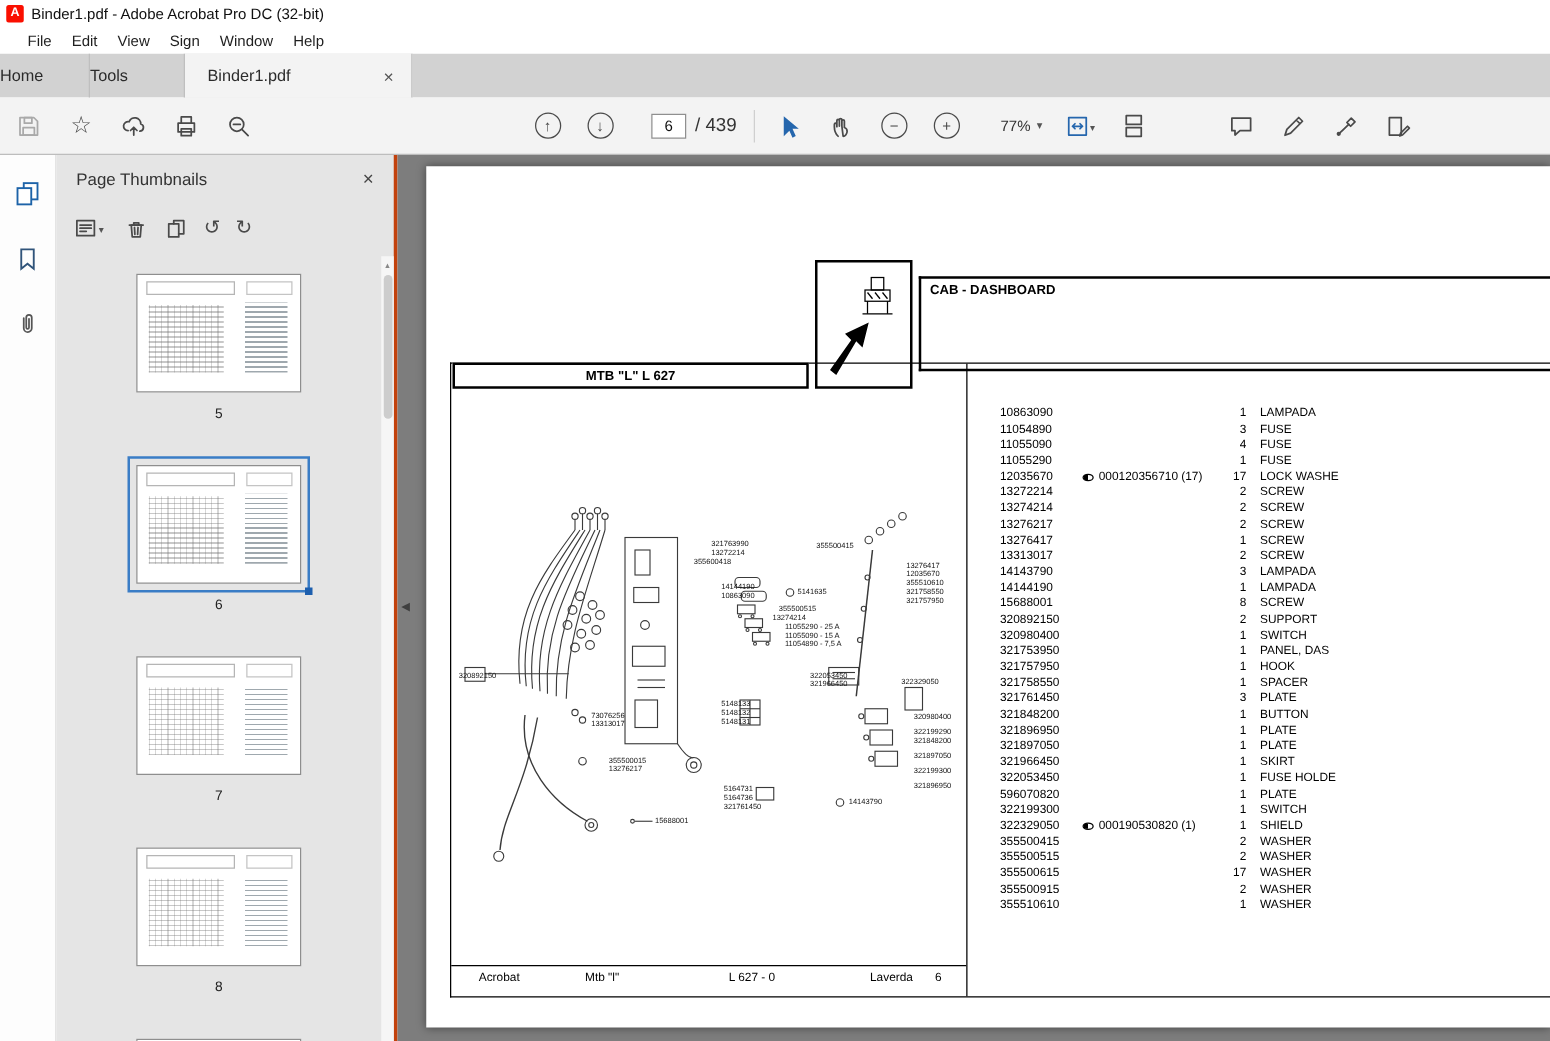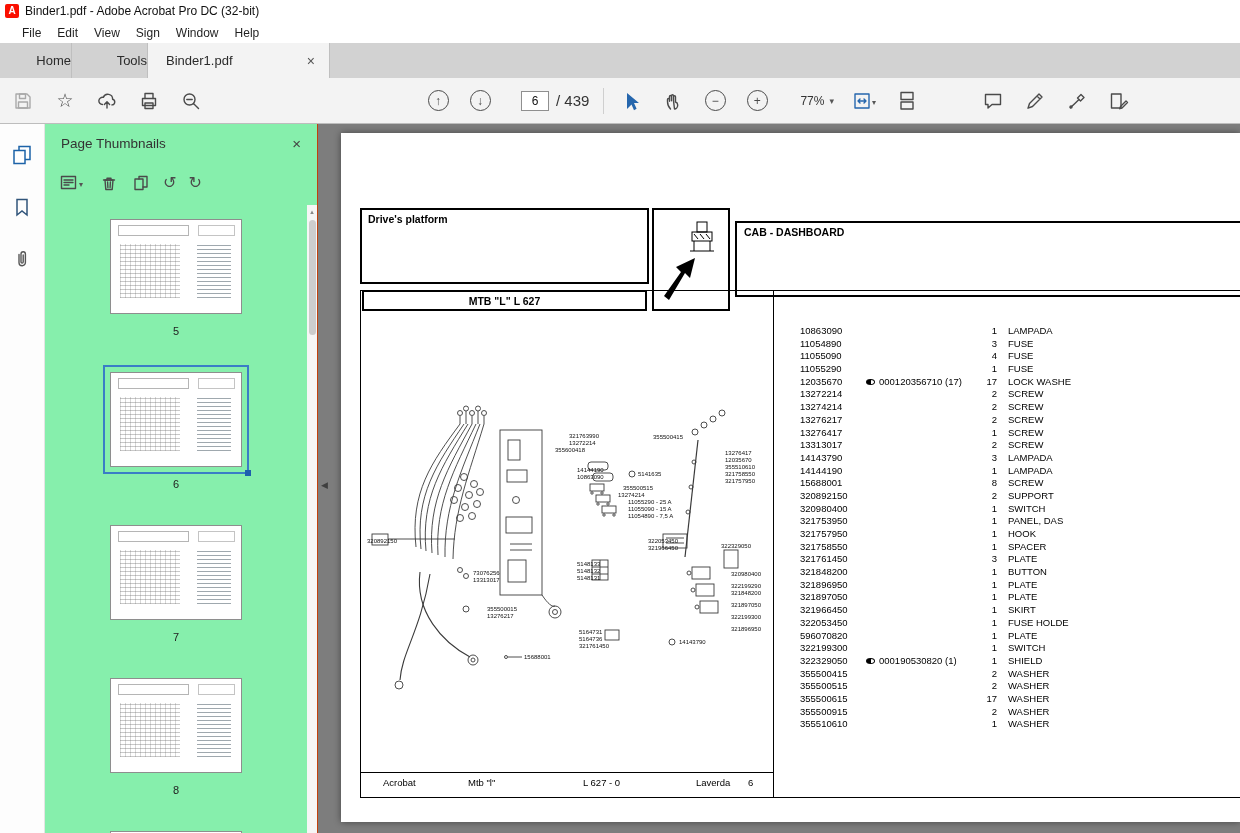--- a/index.html
+++ b/index.html
@@ -9,21 +9,21 @@
   
   .titlebar { height:22px; display:flex; align-items:center; gap:6px; padding-left:5px; font-size:12px; color:#101010; background:#fff; }
   .adobe-icon { width:14px; height:14px; background:#fa0f00; color:#fff; border-radius:2px; display:flex; align-items:center; justify-content:center; font-size:10px; font-weight:bold; line-height:1; }
 
   
   .menubar { height:21px; display:flex; align-items:center; font-size:12px; background:#fff; padding-left:14px; }
   .menu-item { padding:2px 8px; color:#1f1f1f; cursor:default; }
 
   
   .tabbar { height:35px; background:#d2d2d2; display:flex; align-items:stretch; }
-  .tab { display:flex; align-items:center; justify-content:flex-end; font-size:13px; color:#2b2b2b; border-right:1px solid #bfbfbf; cursor:default; }
+  .tab { display:flex; align-items:center; justify-content:flex-start; font-size:13px; color:#2b2b2b; border-right:1px solid #bfbfbf; cursor:default; }
   .tab.t-home { width:72px; }
   .tab.t-tools { width:76px; }
   .tab.doc { width:182px; justify-content:space-between; padding:0 12px 0 18px; }
   .tab.active { background:#f3f3f3; }
   .tab-close { font-size:14px; color:#555; padding:0 2px; }
 
   
   .toolbar { height:46px; background:#f3f3f3; border-bottom:1px solid #bdbdbd; display:flex; align-items:center; padding-left:6px; }
   .tbtn { width:34px; height:32px; display:flex; align-items:center; justify-content:center; border-radius:3px; color:#4a4a4a; margin-right:8px; cursor:default; }
   .tbtn svg { display:block; }
@@ -39,21 +39,21 @@
   .zoom-box { display:flex; align-items:center; gap:5px; font-size:12px; color:#333; margin-left:14px; padding:0 4px; }
   .caret { font-size:9px; color:#555; }
   .star-glyph { font-size:19px; color:#4a4a4a; line-height:1; }
 
   
   .content { display:flex; height:709px; }
 
   .navstrip { width:45px; background:#fdfdfd; border-right:1px solid #e4e4e4; display:flex; flex-direction:column; align-items:center; padding-top:18px; gap:26px; }
   .navbtn { width:28px; height:26px; display:flex; align-items:center; justify-content:center; cursor:default; }
 
-  .sidepanel { width:273px; background:#86efac; border-right:1px solid #c2410c; position:relative; }
+  .sidepanel { width:273px; background:#e5e5e5; border-right:3px solid #c2410c; position:relative; }
   .panel-header { height:38px; display:flex; align-items:center; justify-content:space-between; padding:0 16px; font-size:13.5px; color:#333; }
   .panel-close { font-size:15px; color:#444; cursor:default; }
   .panel-toolbar { height:42px; display:flex; align-items:center; padding-left:14px; gap:12px; color:#555; }
   .pbtn { height:24px; display:flex; align-items:center; justify-content:center; cursor:default; }
   .rot-glyph { font-size:16px; color:#4a4a4a; line-height:1; }
 
   .thumb-list { position:absolute; top:81px; bottom:0; left:0; right:10px; overflow:hidden; padding-top:14px; }
   .thumb-item { width:160px; margin:0 auto 35px; display:flex; flex-direction:column; align-items:center; cursor:default; }
   .thumb-frame { width:132px; height:95px; background:#fff; border:1px solid #8e8e8e; position:relative; }
   .thumb-item.selected .thumb-frame { outline:2px solid #3a7dc6; outline-offset:5px; }
@@ -359,21 +359,20 @@
     <div class="panel-scroll">
       <div class="scroll-up">▴</div>
       <div class="scroll-thumb"></div>
     </div>
   </div>
 
   <div class="docarea">
     <div class="collapse-handle">◀</div>
 
     <div class="pdf-page">
-      <div class="box-drive">Drive's platform</div>
       <div class="box-mtb">MTB "L" L 627</div>
       <div class="box-icon">
         <svg width="74" height="99" viewBox="0 0 74 99">
           <g fill="none" stroke="#000" stroke-width="1">
             <rect x="38" y="22" width="20" height="9"></rect>
             <rect x="43" y="12" width="10" height="10"></rect>
             <line x1="40" y1="31" x2="40" y2="41"></line>
             <line x1="56" y1="31" x2="56" y2="41"></line>
             <line x1="36" y1="41" x2="60" y2="41"></line>
             <line x1="40" y1="24" x2="44" y2="29"></line>

